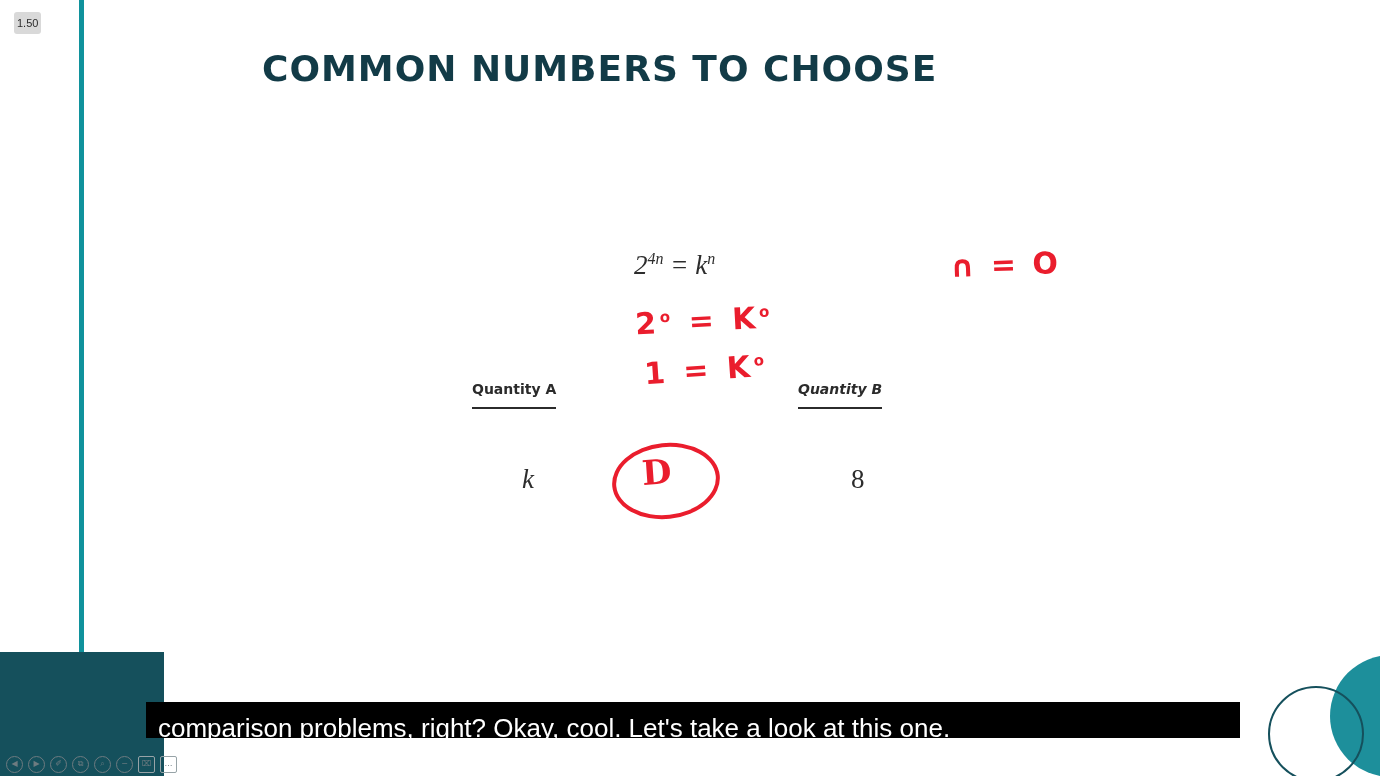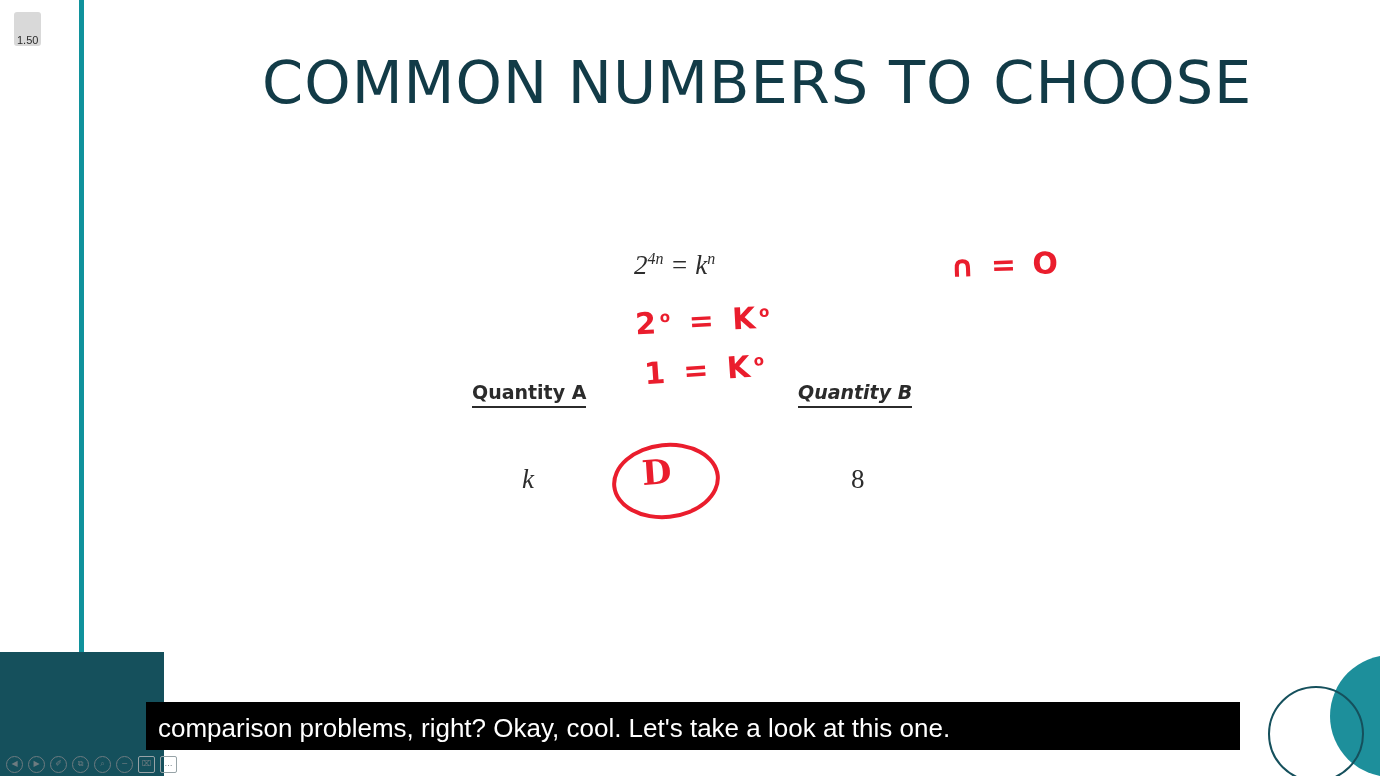--- a/index.html
+++ b/index.html
@@ -66,33 +66,33 @@
     left: 14px;
     top: 12px;
     min-width: 26px;
     height: 22px;
     background: #d9d9d9;
     color: #2b2b2b;
     font-size: 11px;
     line-height: 22px;
     text-align: center;
     border-radius: 3px;
-    padding: 17px 3px;
+    padding: 0 3px;
     box-sizing: border-box;
     font-family: "Liberation Sans", sans-serif;
   }
 
   
   .slide-title {
     position: absolute;
     left: 262px;
     top: 48px;
     width: 940px;
-    font-size: 59px;
-    font-weight: normal;
+    font-size: 36px;
+    font-weight: bold;
     letter-spacing: 1px;
     color: #123b47;
     font-family: "DejaVu Sans", sans-serif;
     white-space: nowrap;
   }
 
   
   .equation {
     position: absolute;
     left: 634px;
@@ -103,25 +103,25 @@
     color: #2d2d2d;
     white-space: nowrap;
   }
   .equation sup {
     font-size: 16px;
   }
 
   .quantity-label {
     position: absolute;
     font-family: "DejaVu Sans", sans-serif;
-    font-size: 19px;
+    font-size: 14px;
     font-weight: 600;
     color: #2b2b2b;
     border-bottom: 2px solid #2b2b2b;
-    padding-bottom: 3px;
+    padding-bottom: 10px;
     text-align: center;
   }
   #quantity-a-label { left: 472px; top: 381px; }
   #quantity-b-label { left: 798px; top: 381px; font-style: italic; }
 
   .quantity-value {
     position: absolute;
     font-family: "Liberation Serif", serif;
     font-size: 27px;
     color: #2d2d2d;
@@ -183,21 +183,21 @@
     border-radius: 50%;
     transform: rotate(-6deg);
   }
 
   
   .caption-bar {
     position: absolute;
     left: 146px;
     top: 702px;
     width: 1094px;
-    height: 48px;
+    height: 36px;
     background: #000000;
     color: #ffffff;
     font-size: 26px;
     line-height: 52px;
     padding-left: 12px;
     box-sizing: border-box;
     font-family: "Liberation Sans", sans-serif;
     white-space: nowrap;
     overflow: hidden;
   }

